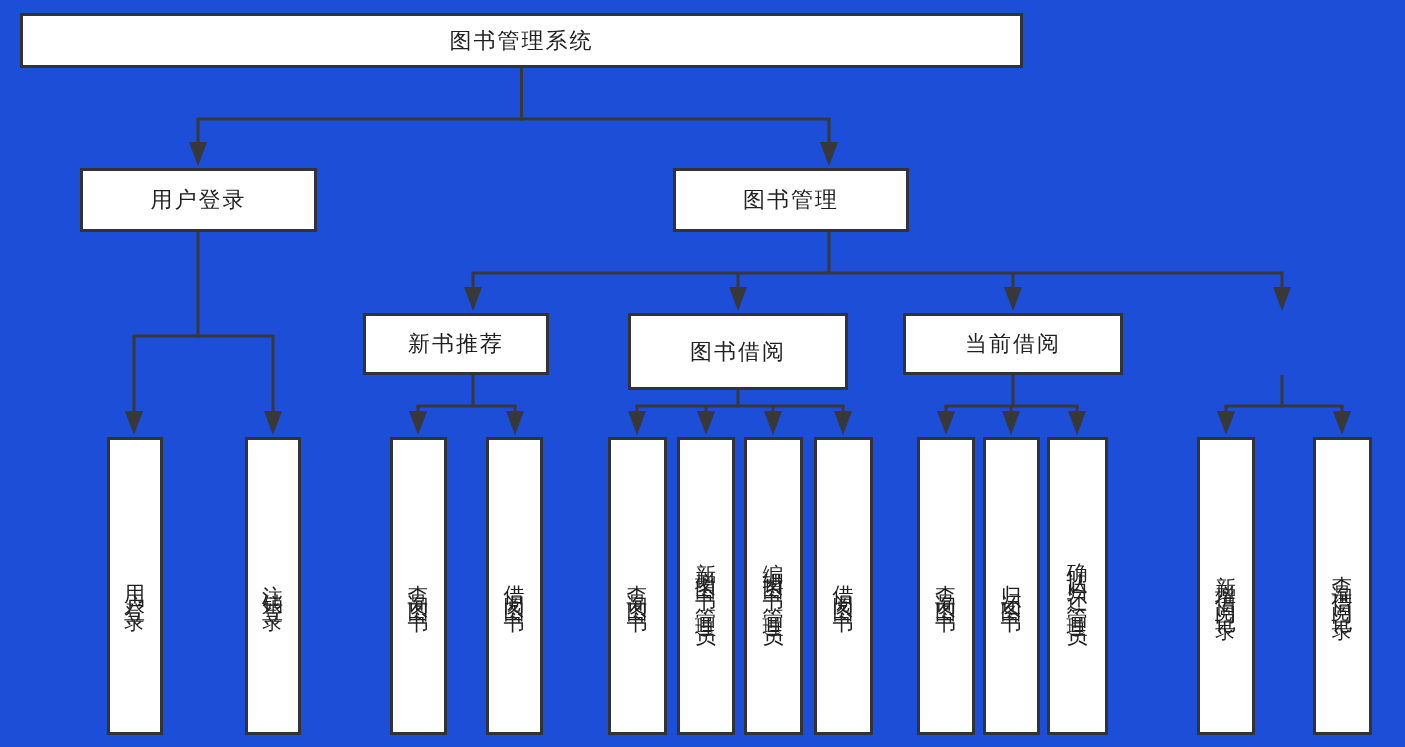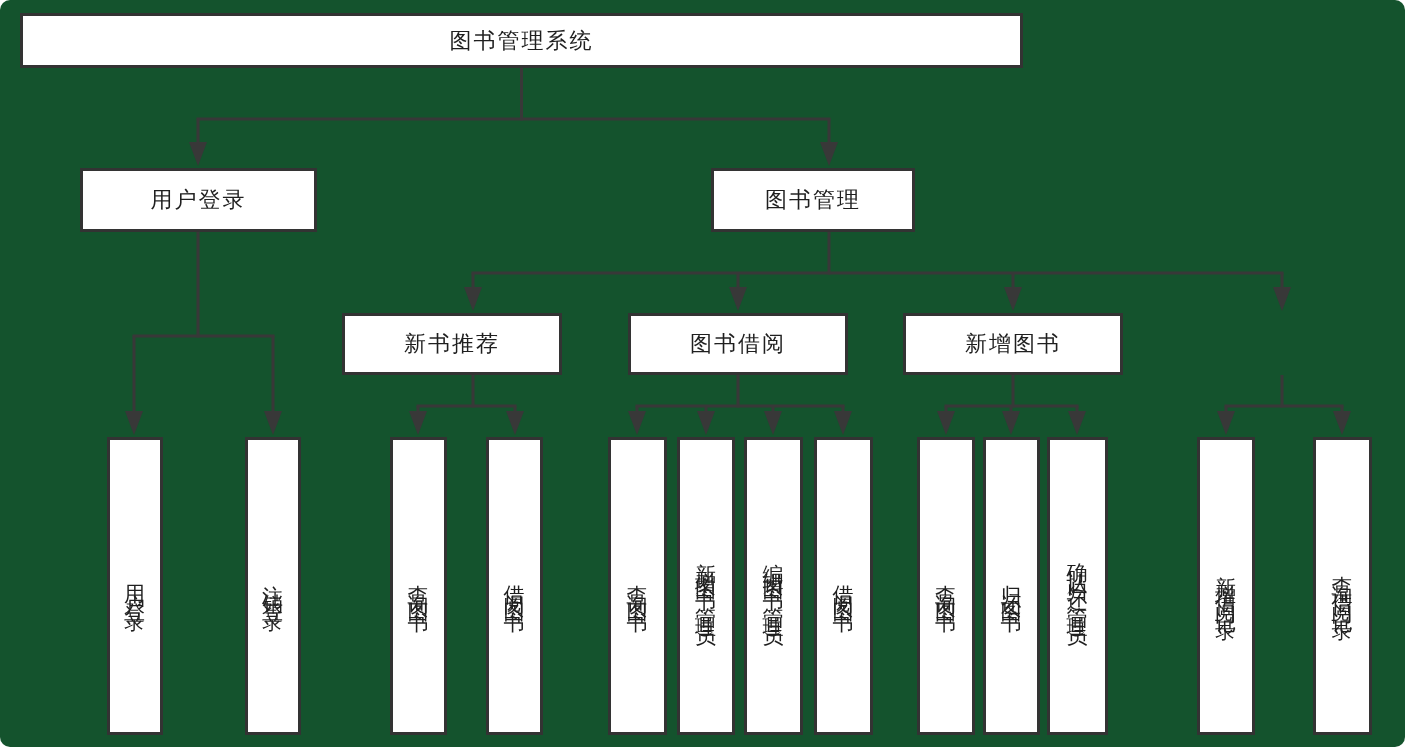--- a/index.html
+++ b/index.html
@@ -1,22 +1,21 @@
 <!DOCTYPE html>
 <html><head>
 <meta charset="utf-8">
 <style>
   html,body{margin:0;padding:0;background:#ffffff;}
   .canvas{
     position:relative;
     width:1405px;height:747px;
-    background:#14532d;
+    background:#1d4ed8;
     font-family:"Liberation Sans","DejaVu Sans",sans-serif;
     overflow:hidden;
-    border-radius:10px;
   }
   .connectors{position:absolute;left:0;top:0;z-index:1;}
   .hnode{
     position:absolute;z-index:2;
     box-sizing:border-box;
     border:3px solid #333333;
     background:#ffffff;
     display:flex;align-items:center;justify-content:center;
   }
   .hnode .lbl{
@@ -121,32 +120,32 @@
     </g>
   </svg>
 
   <div class="hnode" style="left:20px;top:13px;width:1003px;height:55px">
     <span class="lbl">图书管理系统</span>
   </div>
 
   <div class="hnode" style="left:80px;top:168px;width:237px;height:64px">
     <span class="lbl">用户登录</span>
   </div>
-  <div class="hnode" style="left:711px;top:168px;width:204px;height:64px">
+  <div class="hnode" style="left:673px;top:168px;width:236px;height:64px">
     <span class="lbl">图书管理</span>
   </div>
 
-  <div class="hnode" style="left:342px;top:313px;width:220px;height:62px">
+  <div class="hnode" style="left:363px;top:313px;width:186px;height:62px">
     <span class="lbl">新书推荐</span>
   </div>
-  <div class="hnode" style="left:628px;top:313px;width:220px;height:62px">
+  <div class="hnode" style="left:628px;top:313px;width:220px;height:77px">
     <span class="lbl">图书借阅</span>
   </div>
   <div class="hnode" style="left:903px;top:313px;width:220px;height:62px">
-    <span class="lbl">新增图书</span>
+    <span class="lbl">当前借阅</span>
   </div>
 
   <div class="vnode" style="left:107px;width:56px">
     <span class="vlbl">用户登录</span>
   </div>
   <div class="vnode" style="left:245px;width:56px">
     <span class="vlbl">注销登录</span>
   </div>
 
   <div class="vnode" style="left:390px;width:57px">

